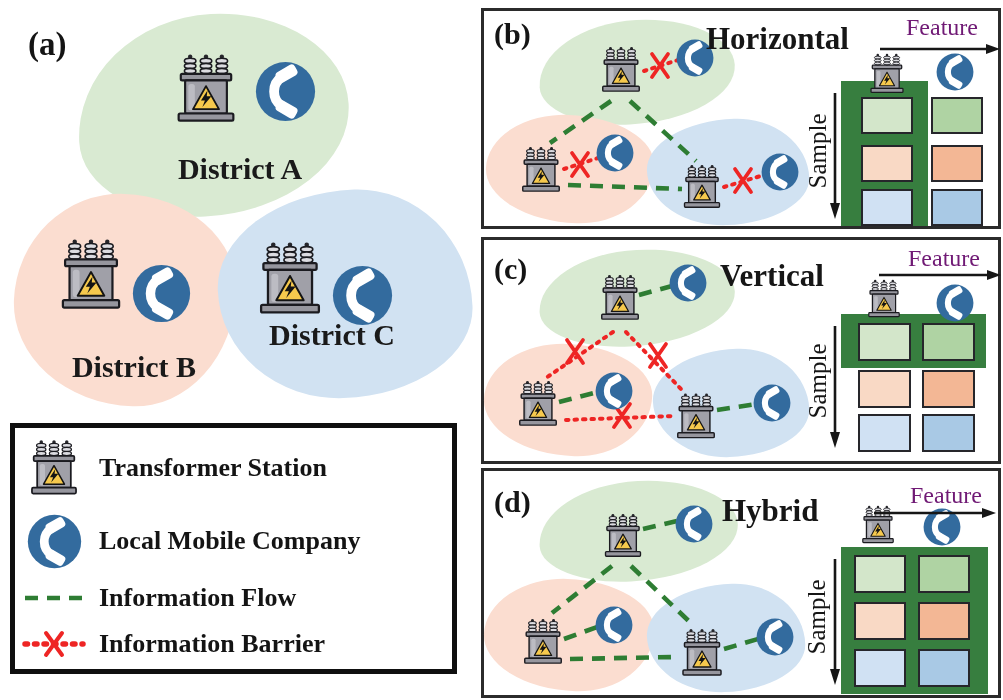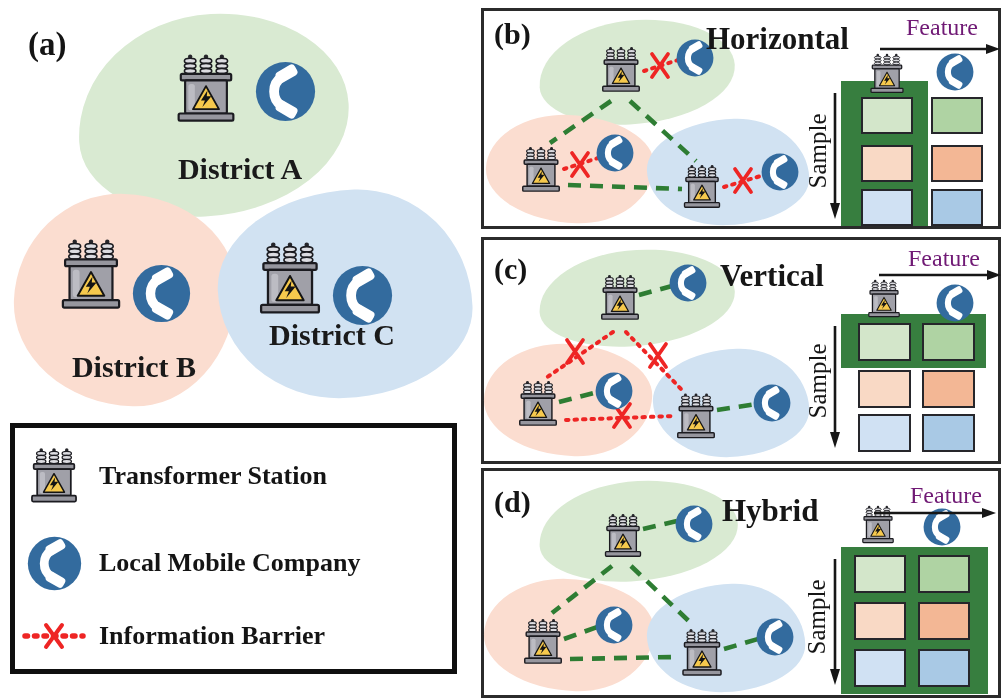--- a/index.html
+++ b/index.html
@@ -119,20 +119,30 @@
     <div class="legend-row">
       <span class="legend-icon-cell">
           <svg width="55" height="55">
             <use href="#sym-phone" xlink:href="#sym-phone"></use>
           </svg>
         </span>
       <span class="legend-label">Local Mobile Company</span>
     </div>
     <div class="legend-row">
       <span class="legend-icon-cell">
+        <svg width="62" height="14">
+          <g class="flow" stroke="#2e7d33">
+              <path d="M2 7 L60 7" fill="none" stroke="#2e7d33" stroke-width="6.5" stroke-dasharray="12 8"></path>
+            </g>
+        </svg>
+      </span>
+      <span class="legend-label">Information Flow</span>
+    </div>
+    <div class="legend-row">
+      <span class="legend-icon-cell">
         <svg width="64" height="32">
           <g stroke="#ee2524">
             <path d="M3 16 L61 16" fill="none" stroke-width="5.5" stroke-dasharray="2.5 7" stroke-linecap="round"></path>
             <path d="M24 5 L40 27 M40 5 L24 27" fill="none" stroke-width="4" stroke-linecap="round"></path>
           </g>
         </svg>
       </span>
       <span class="legend-label">Information Barrier</span>
     </div>
   </div>

